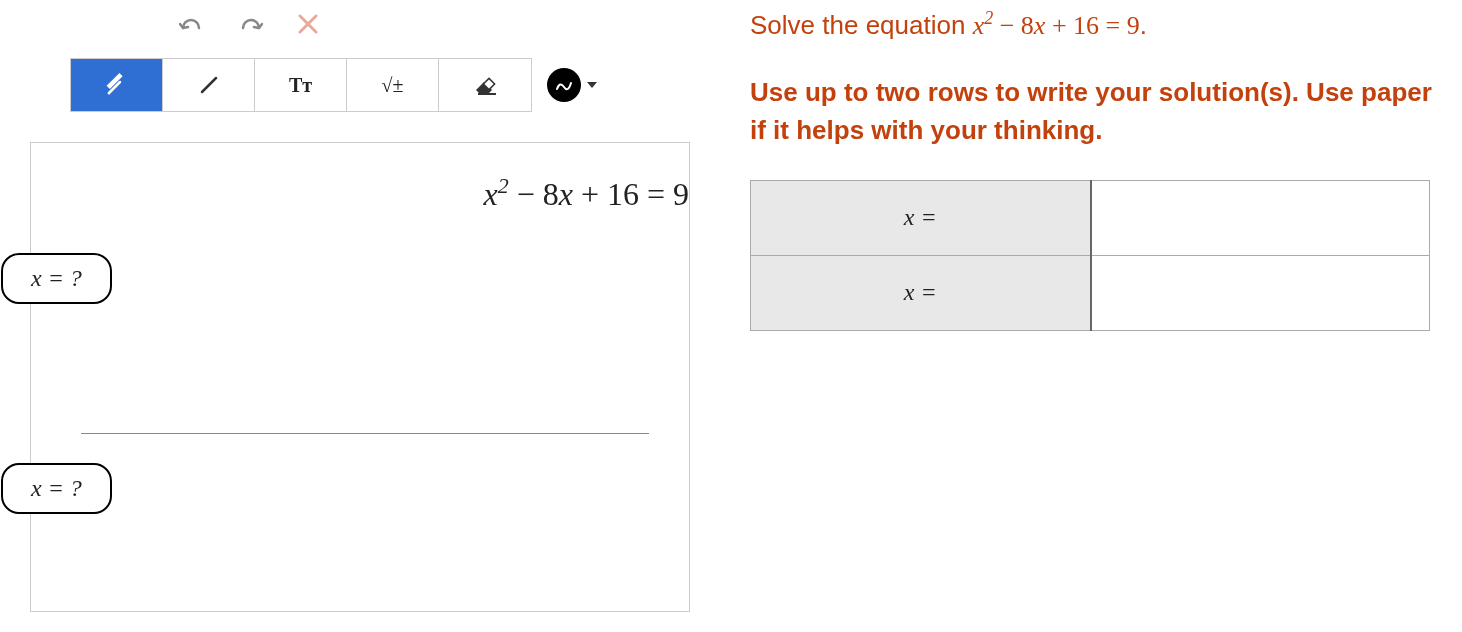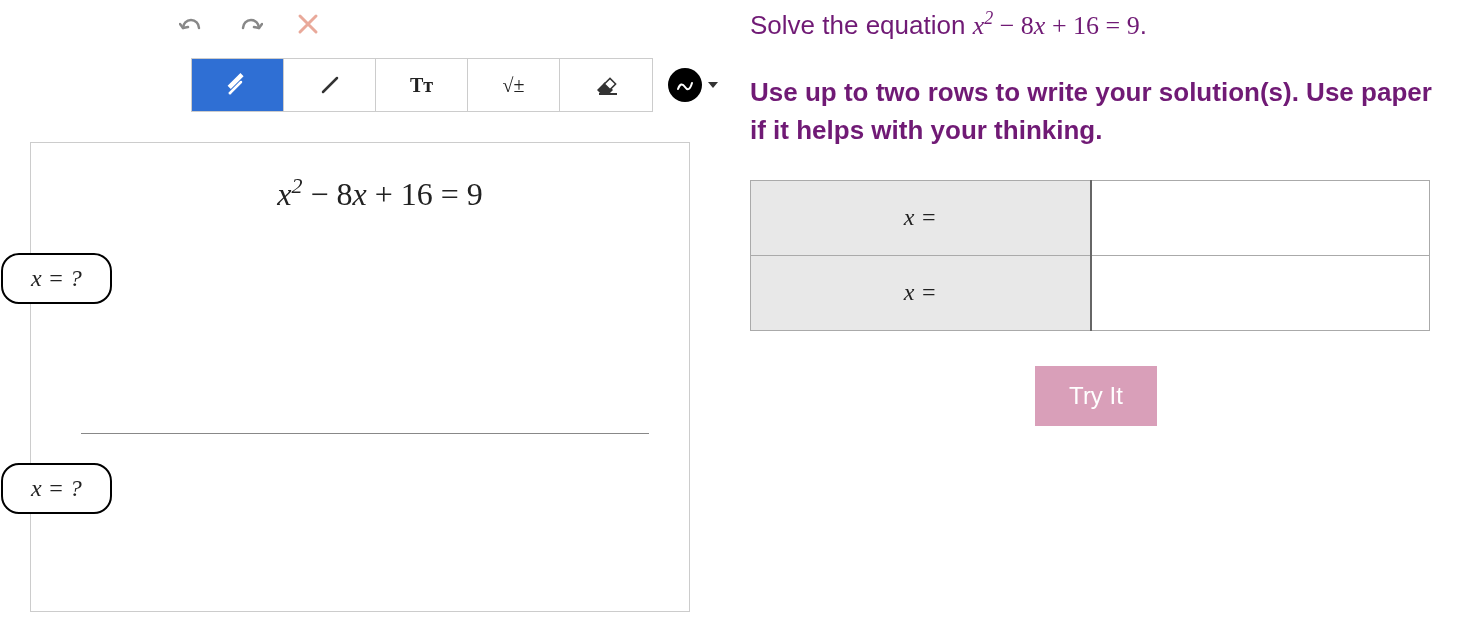--- a/index.html
+++ b/index.html
@@ -35,21 +35,20 @@
     display: inline-flex; align-items: center; justify-content: center;
     cursor: pointer;
   }
 
   
   .tool-row {
     display: flex;
     align-items: center;
     margin-top: 20px;
     margin-left: 70px;
-    justify-content: flex-end;
   }
   .tool-group {
     display: flex;
     border: 1px solid #ccc;
   }
   .tool-btn {
     width: 92px;
     height: 52px;
     border-right: 1px solid #ccc;
     display: flex;
@@ -82,21 +81,21 @@
     border: 1px solid #ccc;
     border-top: 1px solid #ccc;
     height: 470px;
     position: relative;
     padding-top: 30px;
   }
   .equation {
     font-size: 32px;
     font-style: italic;
     font-family: Georgia, serif;
-    text-align: center;
+    text-align: right;
     margin-left: 40px;
     margin-bottom: 4px;
   }
   .equation .sup { font-size: 22px; vertical-align: super; }
   .x-equals-bubble {
     position: absolute;
     left: -30px;
     border: 2.5px solid #000;
     border-radius: 18px;
     padding: 10px 28px;
@@ -113,21 +112,21 @@
     right: 40px;
     top: 290px;
     border-top: 1px solid #888;
   }
 
   
   .instruction {
     font-size: 26px;
     line-height: 1.45;
     font-family: "Helvetica Neue", Arial, sans-serif;
-    color: #701a75;
+    color: #c2410c;
   }
   .instruction .math {
     font-family: Georgia, serif;
     font-style: italic;
   }
   .instruction .math .sup { font-size: 18px; vertical-align: super; }
   .instruction .math .num { font-style: normal; }
   .para2 { margin-top: 30px; font-weight: bold; }
 
   .answer-table {
@@ -252,14 +251,13 @@
       <td class="label-cell">x =</td>
       <td class="input-cell"></td>
     </tr>
     <tr>
       <td class="label-cell">x =</td>
       <td class="input-cell"></td>
     </tr>
   </tbody>
     </table>
 
-  <button class="try-btn">Try It</button>
 </div>
 
 </body></html>

